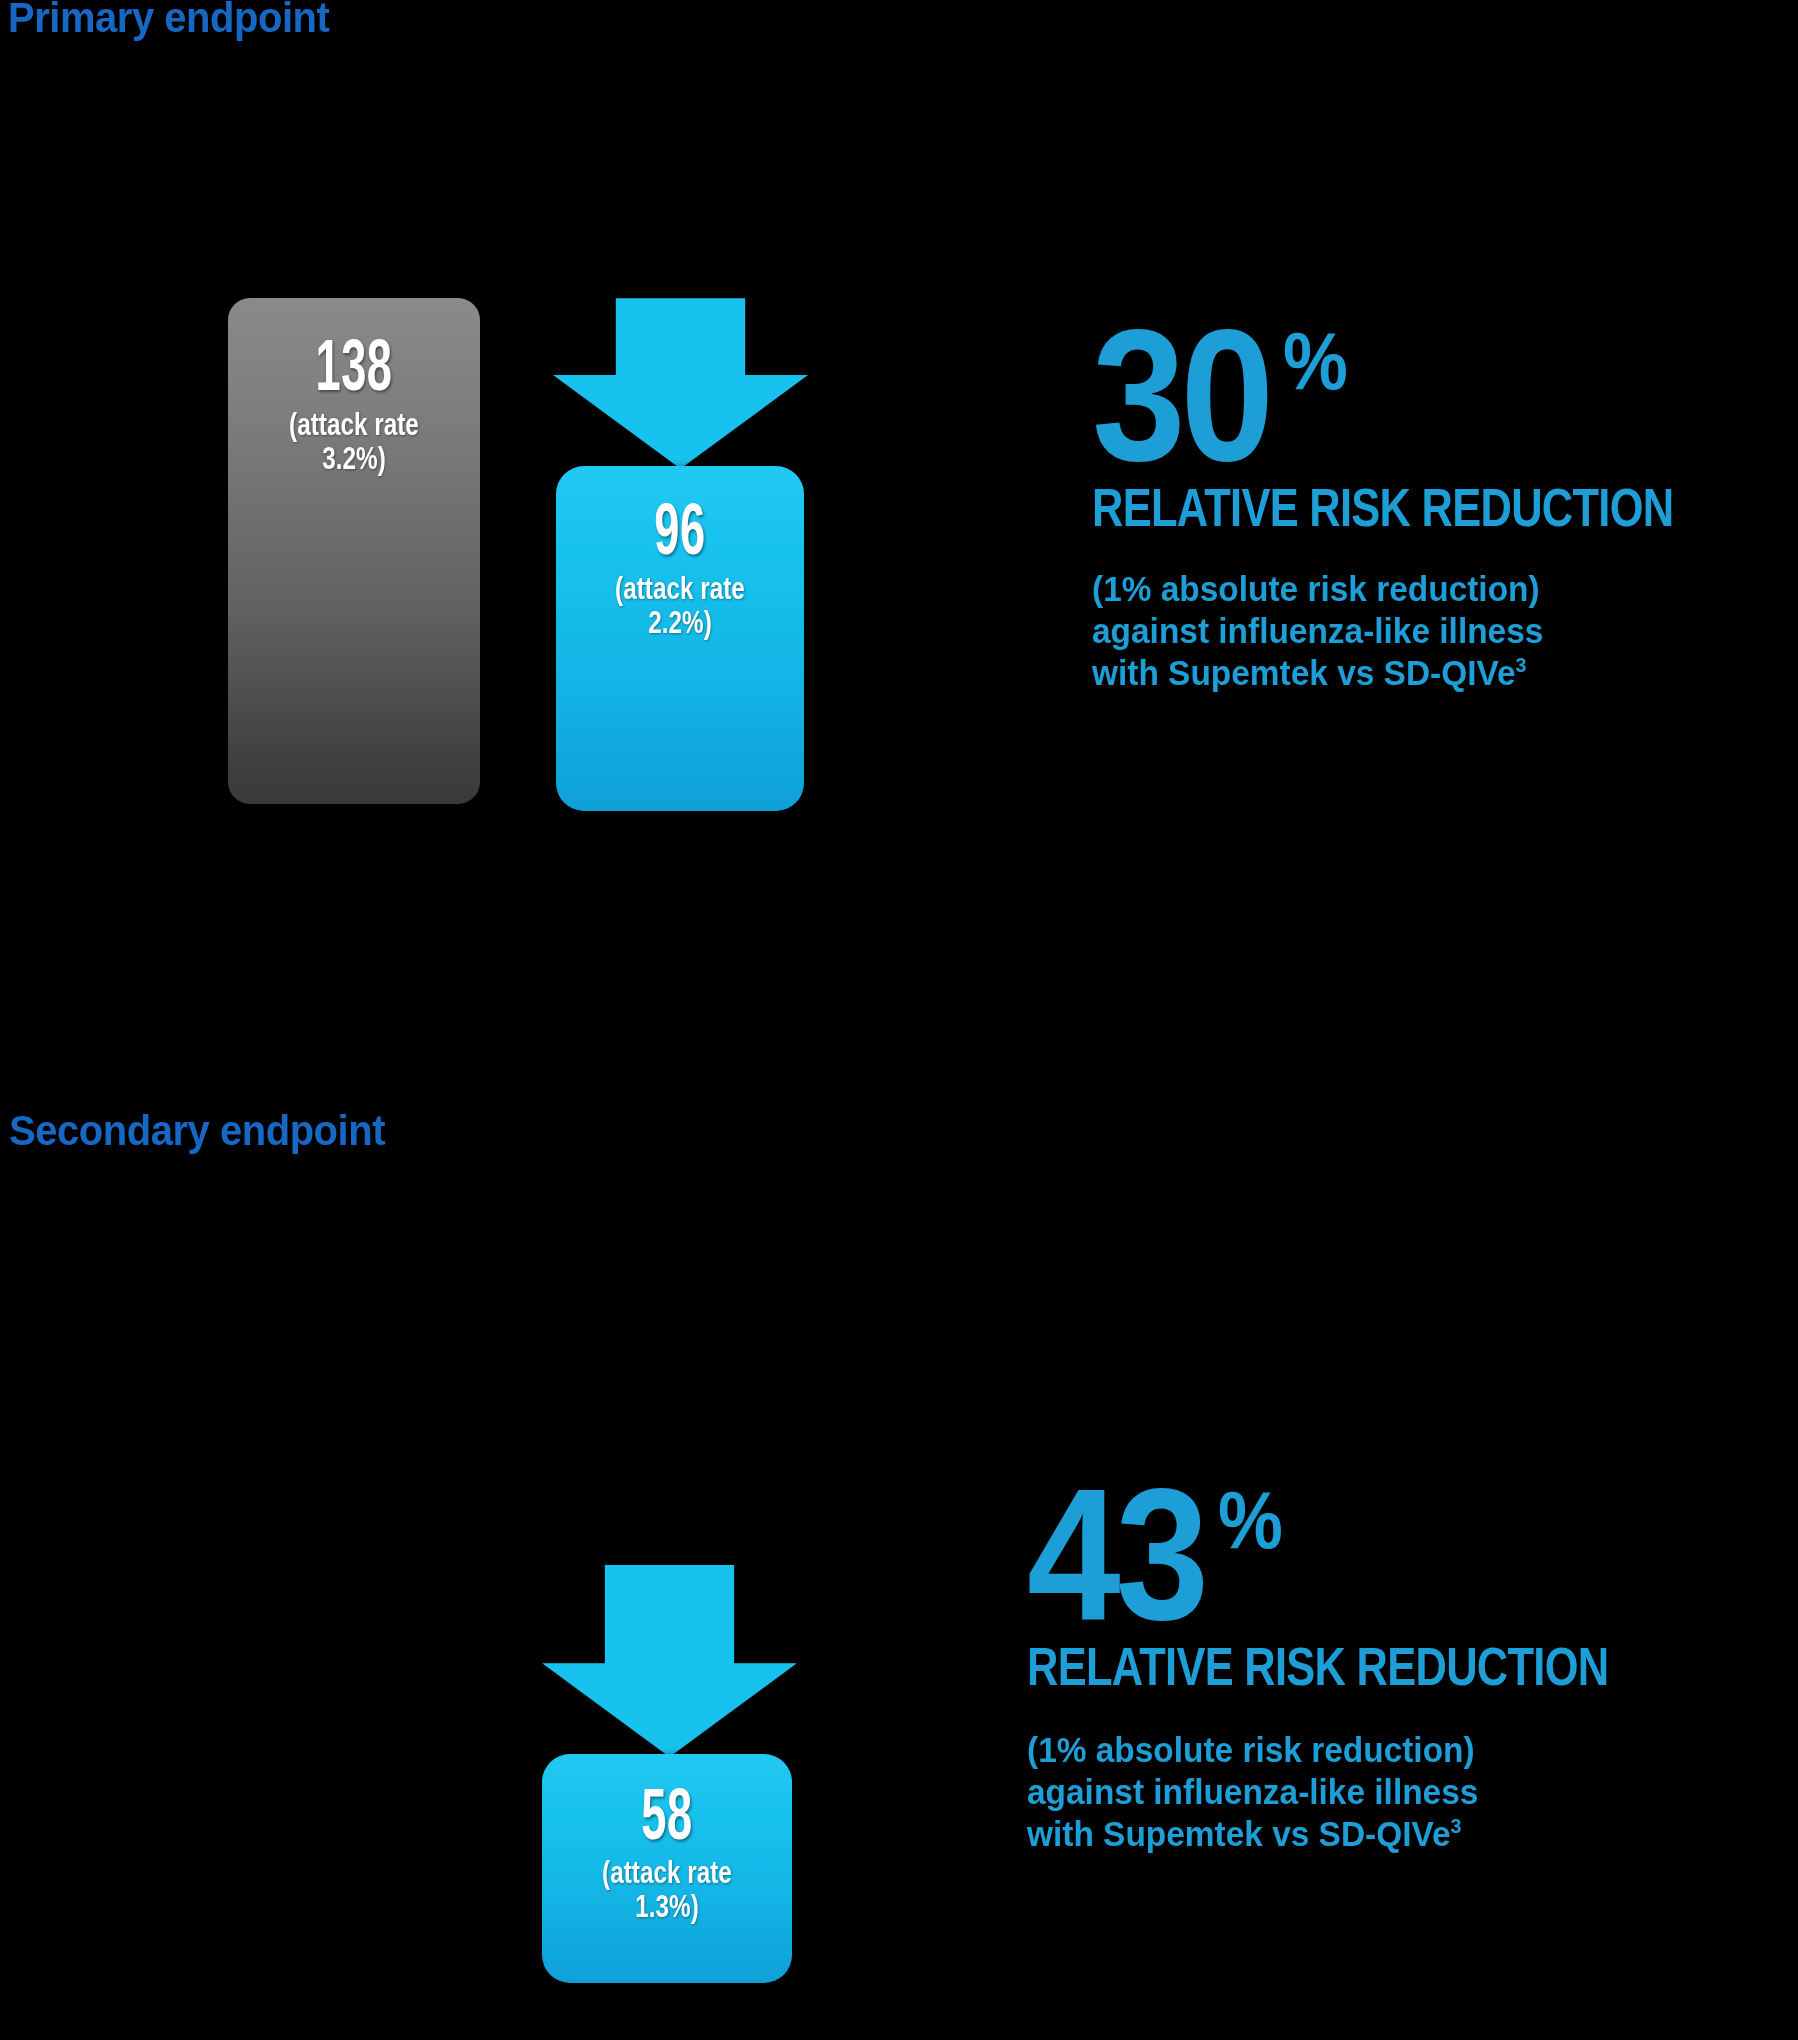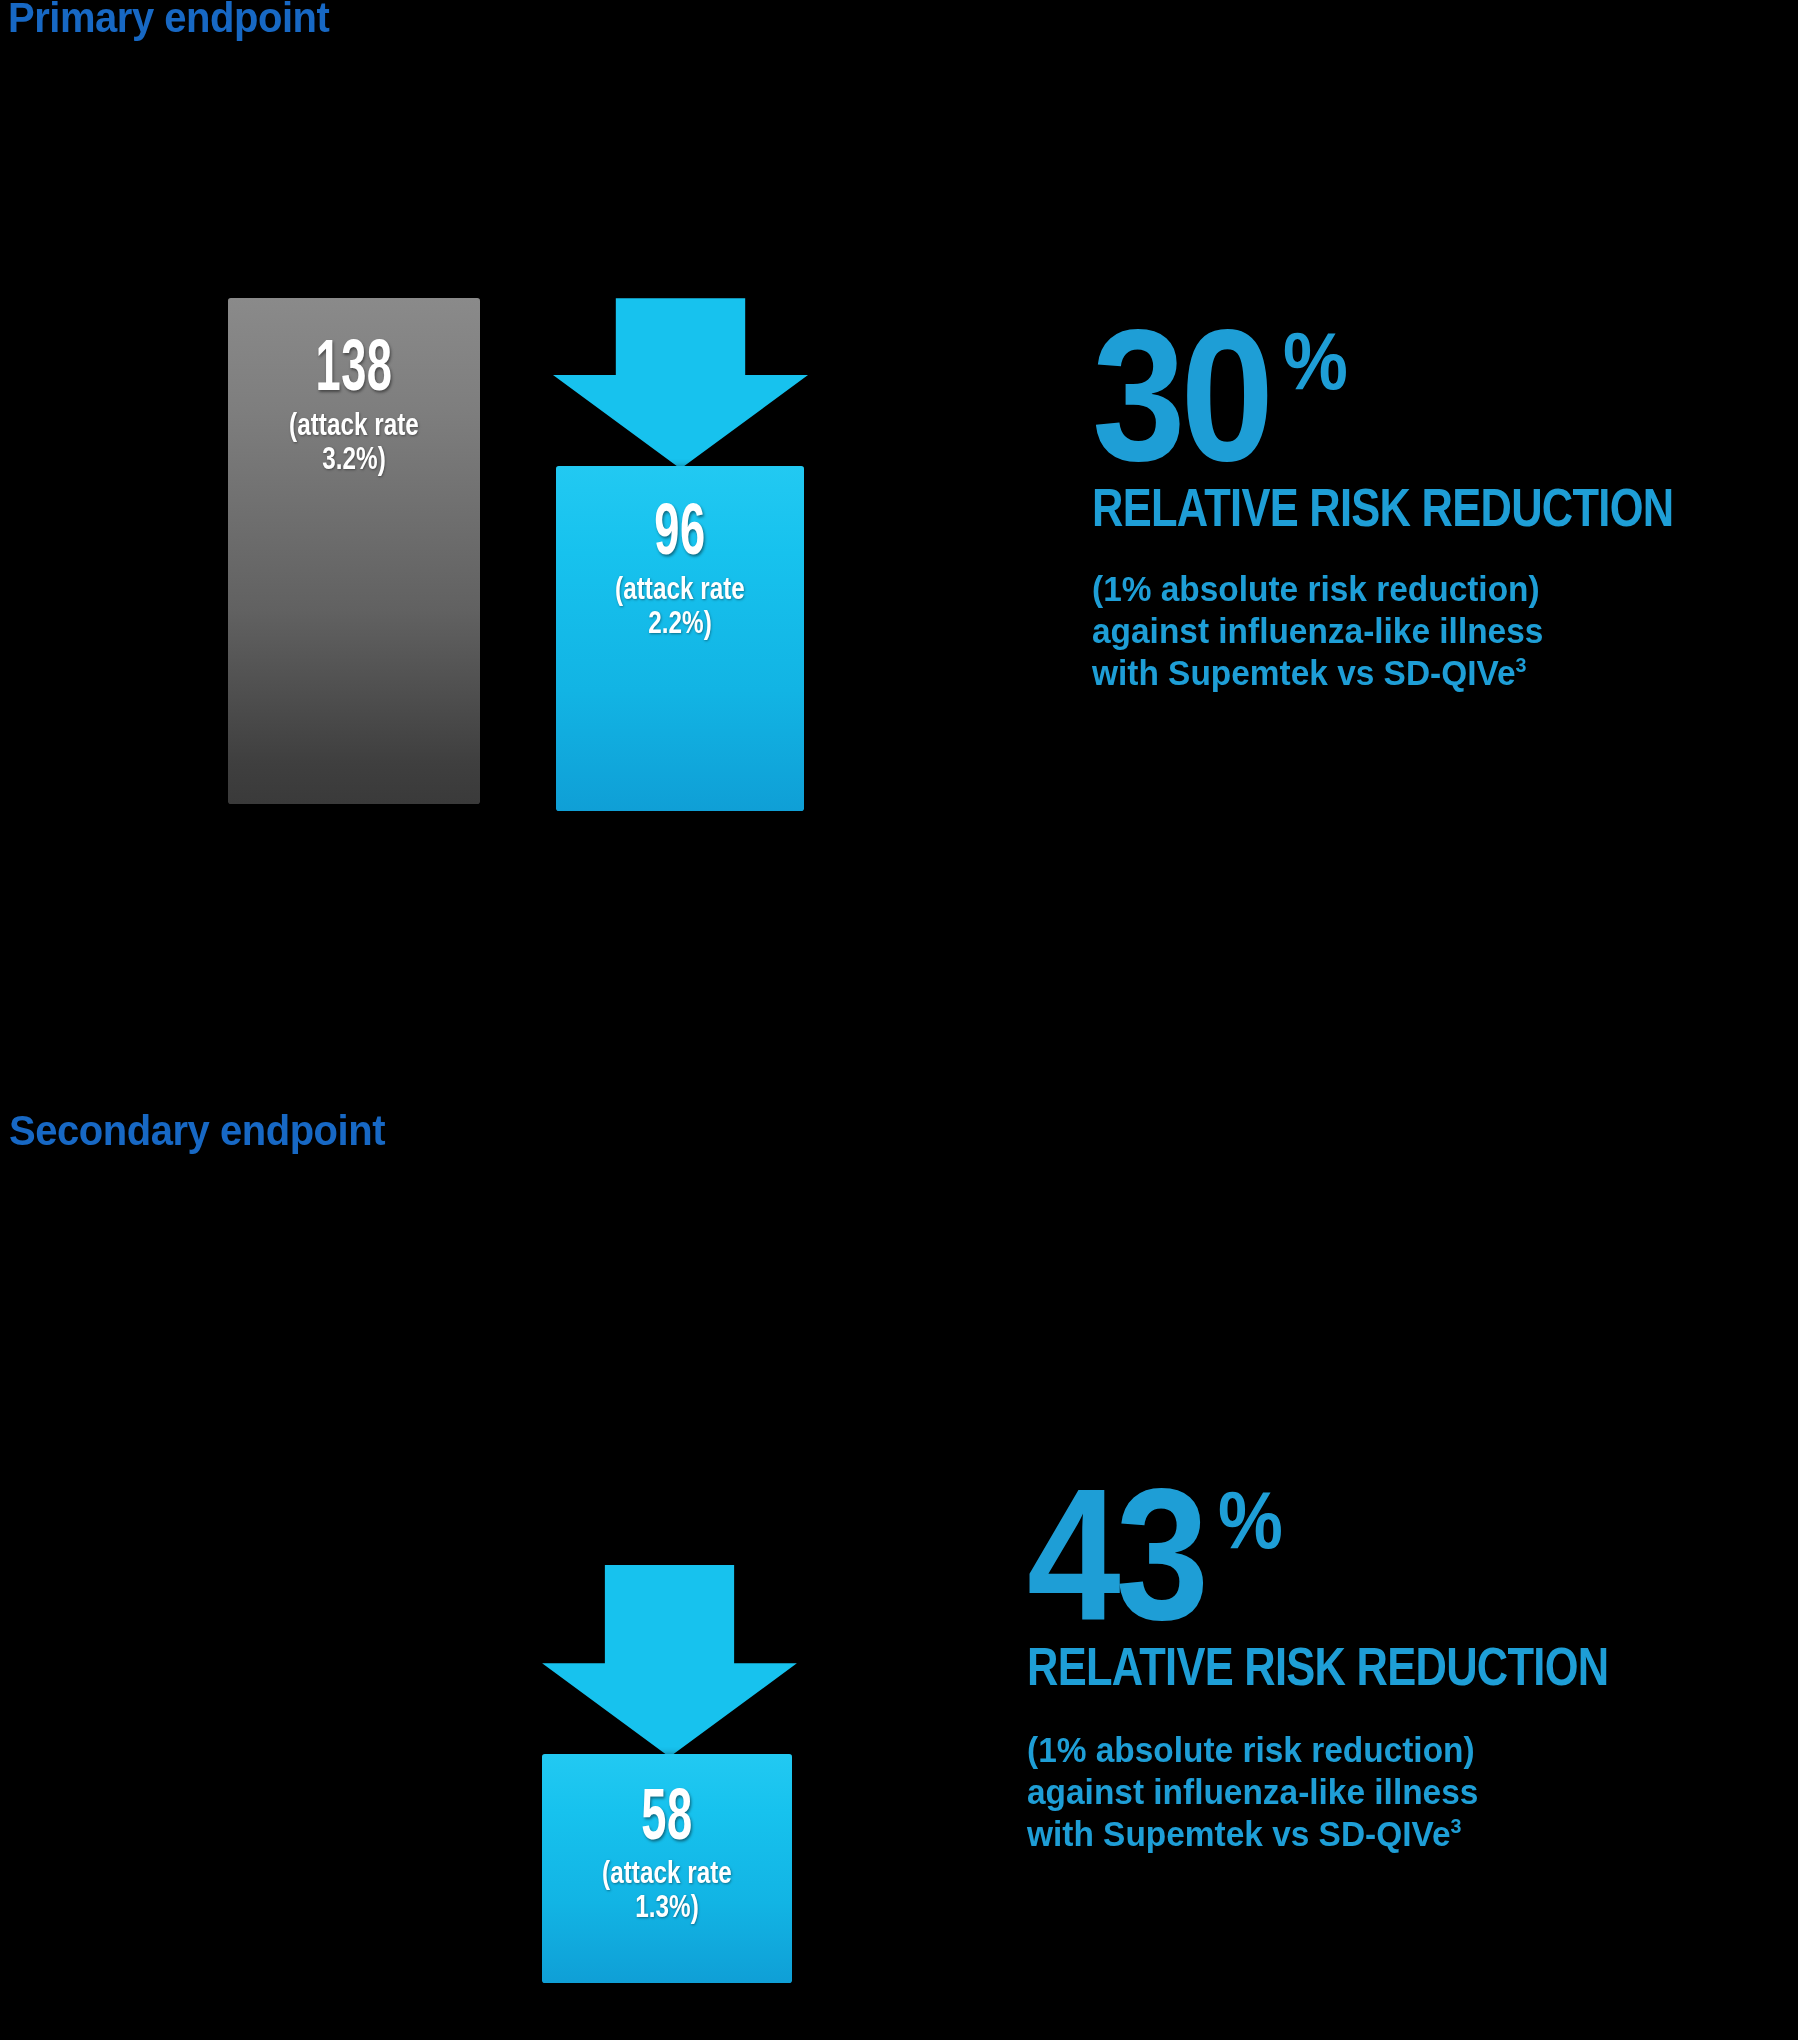--- a/index.html
+++ b/index.html
@@ -29,23 +29,25 @@
 
   
   .bar{
     position:absolute;
     box-sizing:border-box;
     border-radius:2.8px;
     box-shadow:3.7px 3.7px 8.4px rgba(0,0,0,0.85);
   }
   .bar-gray{
     background:linear-gradient(180deg,#8a8a8a 0%,#7e7e7e 22%,#616161 62%,#3f3f3f 92%,#3a3a3a 100%);
+    border-radius:22px;
   }
   .bar-blue{
     background:linear-gradient(180deg,#22c9f2 0%,#17c2ee 25%,#12b4e4 65%,#0f9fd6 100%);
+    border-radius:28px;
   }
   .bar-inner{
     position:absolute;
     left:0;right:0;
     text-align:center;
     color:#ffffff;
   }
   .bar-count{
     font-family:"Liberation Sans", sans-serif;
     font-weight:bold;

